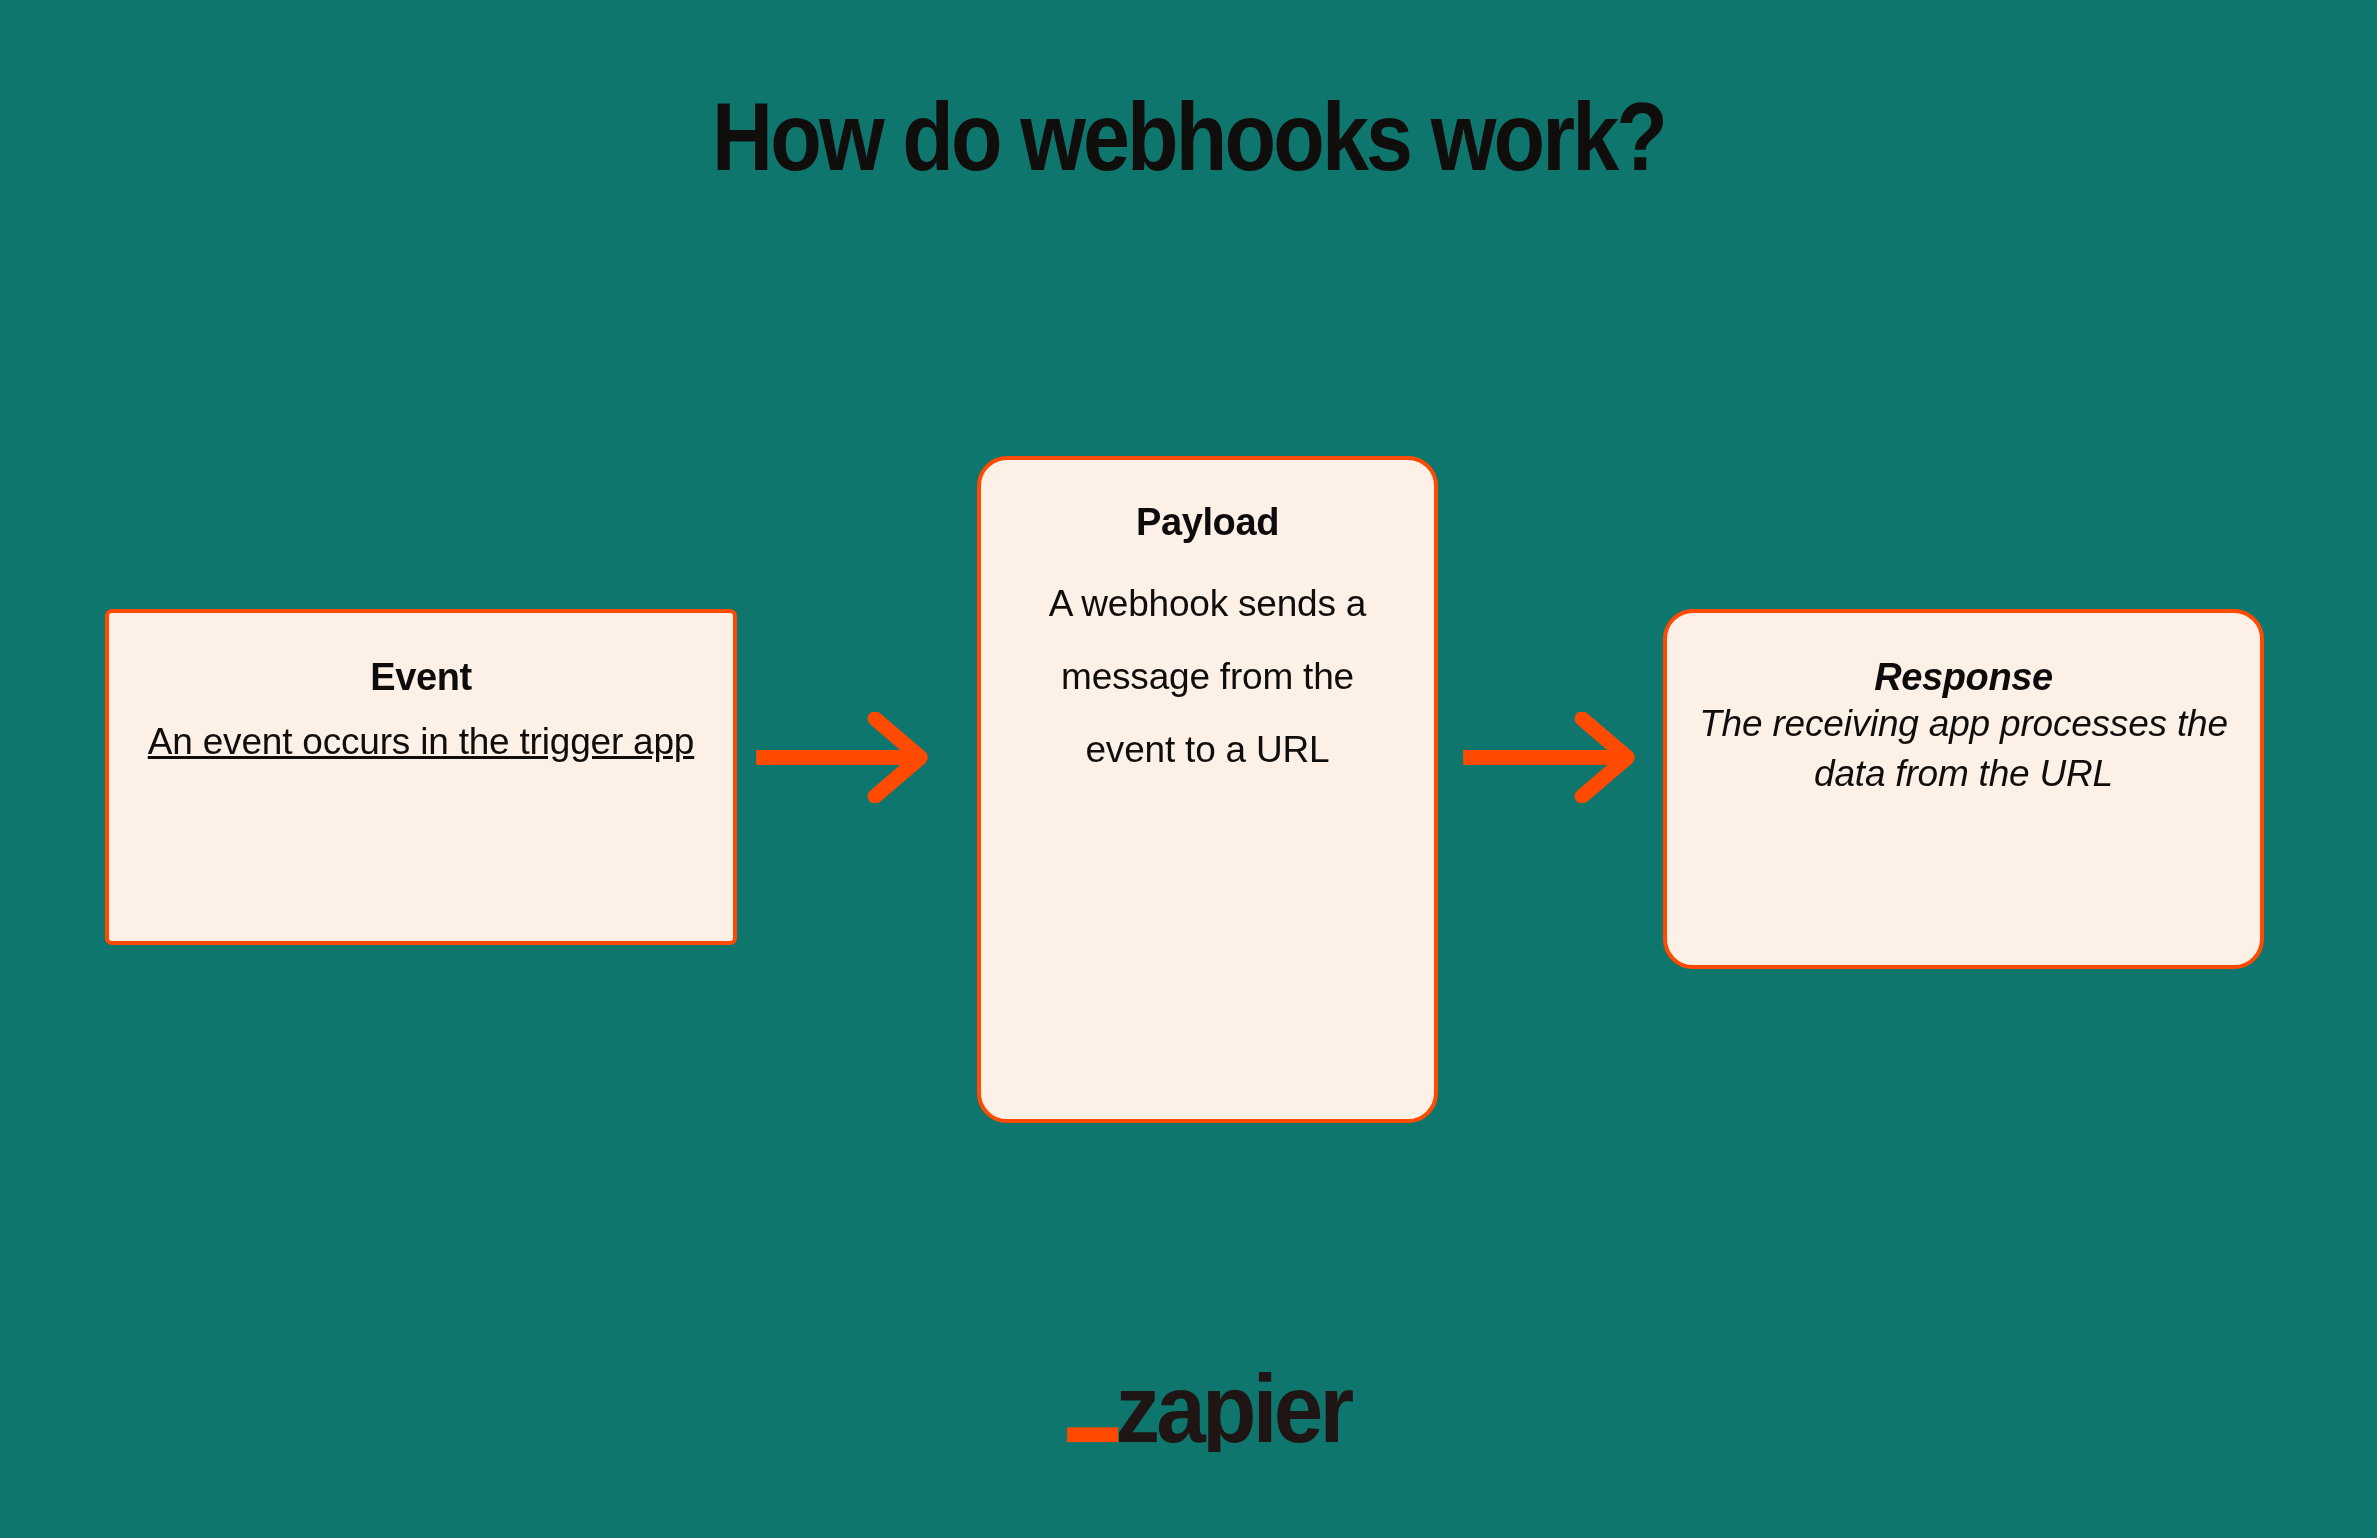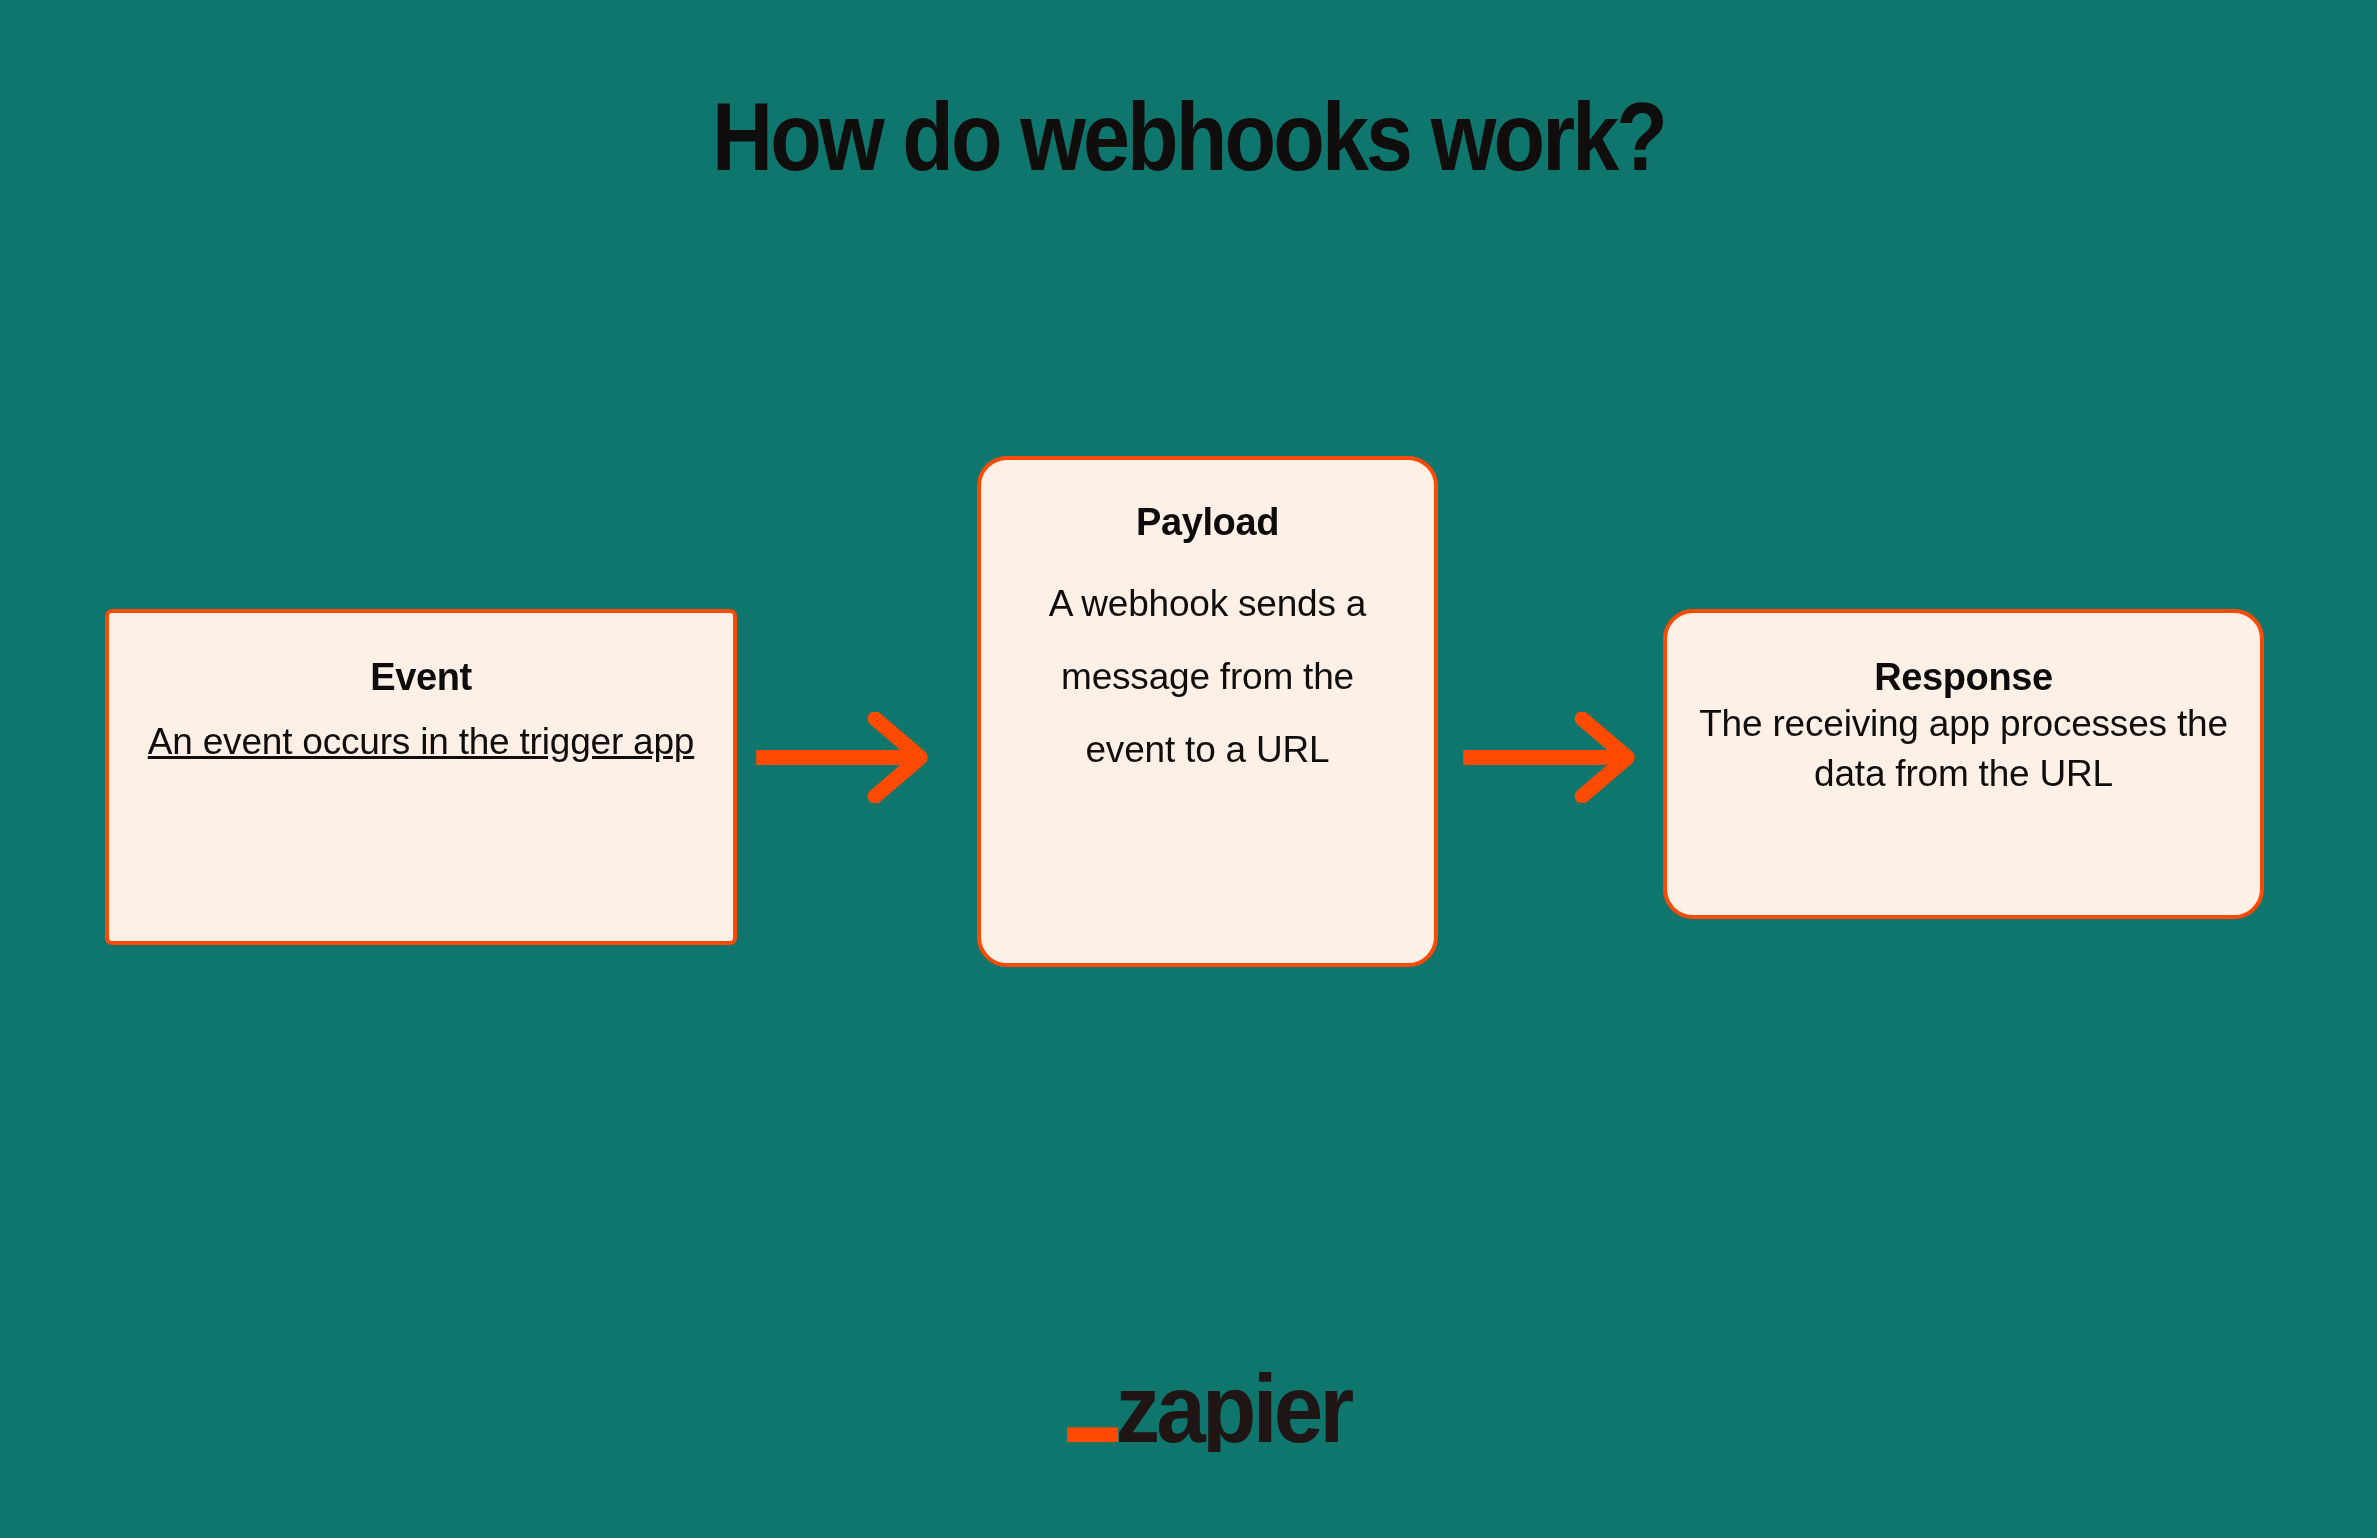--- a/index.html
+++ b/index.html
@@ -85,36 +85,37 @@
     margin-top: 18px;
     width: 578px;
     text-decoration: underline;
   }
 
   
   #box-payload {
     left: 977px;
     top: 456px;
     width: 461px;
-    height: 511px;
+    height: 667px;
     padding: 41px 28px 0 28px;
   }
   #box-payload .box-body {
     margin-top: 23px;
     width: 355px;
     line-height: 73px;
   }
 
   
   #box-response {
     left: 1663px;
     top: 609px;
     width: 601px;
-    height: 310px;
+    height: 360px;
     padding: 43px 21.5px 0 21.5px;
+    font-style: italic;
   }
   #box-response .box-body {
     width: 561px;
   }
 
   
   .arrow {
     position: absolute;
     top: 712px;
     width: 198px;

